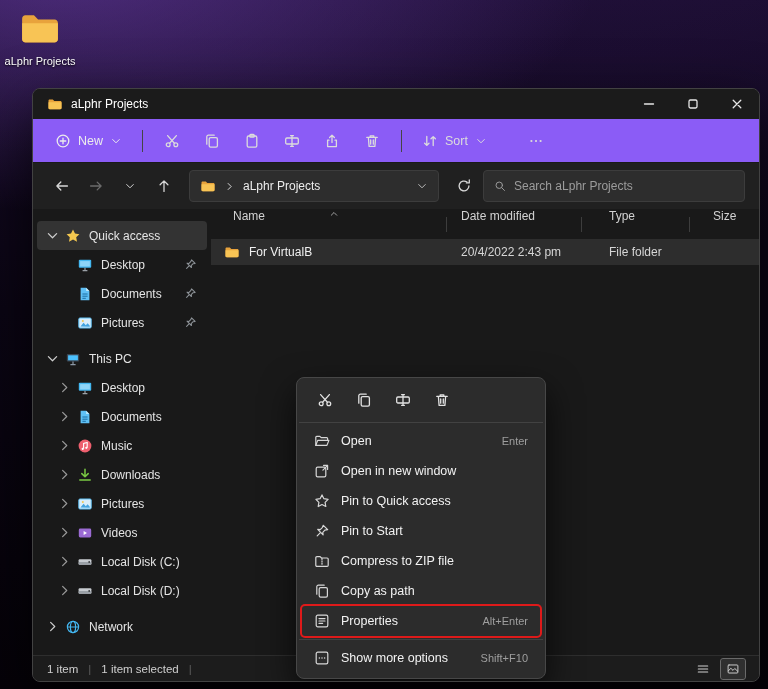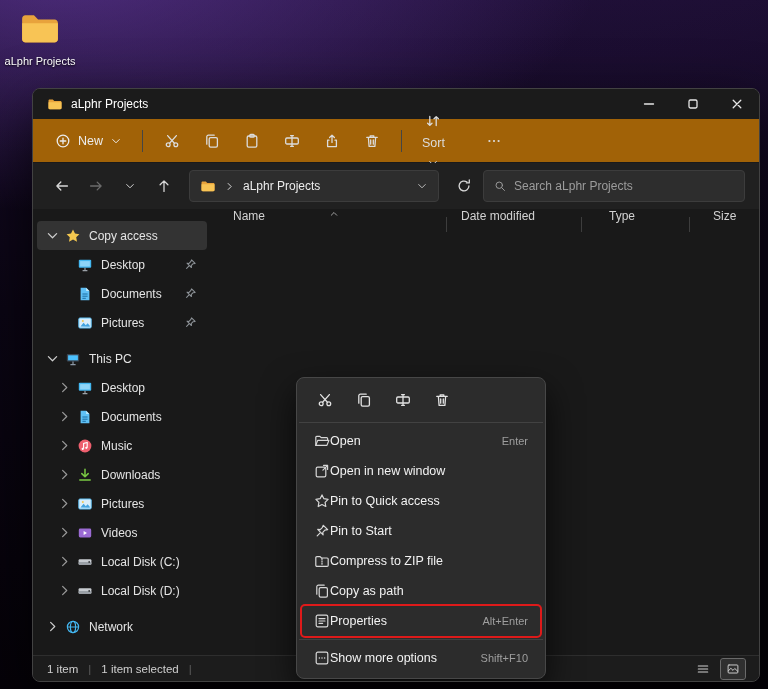--- a/index.html
+++ b/index.html
@@ -31,23 +31,23 @@
     position:absolute; left:32px; top:88px; width:728px; height:594px;
     background:#1c1c1c; border:1px solid #424242; border-radius:8px;
     box-shadow:0 22px 60px rgba(0,0,0,.75);
     display:flex; flex-direction:column; overflow:hidden;
   }
   .titlebar { height:30px; flex:none; display:flex; align-items:center; background:#1b1b1b; padding-left:14px; gap:8px; }
   .titlebar .title { font-size:12px; color:#fff; }
   .caption { margin-left:auto; display:flex; height:100%; }
   .cap-btn { width:44px; height:100%; display:flex; align-items:center; justify-content:center; color:#e6e6e6; }
 
-  .commandbar { height:44px; flex:none; display:flex; align-items:center; background:#a16207; padding:0 12px; gap:2px; border-bottom:1px solid #1a1a1a; }
+  .commandbar { height:44px; flex:none; display:flex; align-items:center; background:#8b5cf6; padding:0 12px; gap:2px; border-bottom:1px solid #1a1a1a; }
   .new-btn { display:flex; align-items:center; gap:7px; height:32px; padding:0 10px; border-radius:4px; color:#ececec; font-size:12.5px; }
-  .tbtn { width:38px; height:32px; display:flex; align-items:center; justify-content:center; border-radius:4px; color:#dcdcdc;flex-direction:column; }
+  .tbtn { width:38px; height:32px; display:flex; align-items:center; justify-content:center; border-radius:4px; color:#dcdcdc; }
   .tbtn.wide { width:auto; padding:0 10px; gap:7px; font-size:12.5px; }
   .vsep { width:1px; height:22px; background:#454545; margin:0 8px; }
   .more-gap { margin-left:18px; }
 
   .addressrow { height:46px; flex:none; display:flex; align-items:center; background:#202020; padding:0 14px; gap:4px; }
   .navbtn { width:30px; height:28px; display:flex; align-items:center; justify-content:center; color:#d6d6d6; border-radius:4px; }
   .dim { color:#6b6b6b; }
   .crumb { flex:1; height:32px; margin:0 6px; background:#2d2d2d; border:1px solid #3c3c3c; border-radius:4px;
            display:flex; align-items:center; padding:0 10px; gap:8px; font-size:12px; color:#ececec; }
   .crumb .tail { margin-left:auto; color:#bdbdbd; }
@@ -90,21 +90,21 @@
   .ftype { width:104px; color:#d6d6d6; }
 
   
   .ctx { position:absolute; left:263px; top:168px; width:250px; background:#2c2c2c; border:1px solid #474747;
          border-radius:8px; box-shadow:0 14px 34px rgba(0,0,0,.7); padding:5px 0; z-index:5; }
   .ctx-quick { height:36px; display:flex; align-items:center; gap:21px; padding:0 19px; }
   .qbtn { width:18px; height:18px; color:#e2e2e2; }
   .ctx-sep { height:1px; background:#424242; margin:3px 2px; }
   .mi { height:30px; display:flex; align-items:center; padding:0 12px; margin:0 5px; border-radius:3px; }
   .mi .mic { width:16px; height:16px; color:#d8d8d8; flex:none; }
-  .mi .mlbl { font-size:12.5px; color:#f2f2f2; white-space:nowrap; }
+  .mi .mlbl { margin-left:11px; font-size:12.5px; color:#f2f2f2; white-space:nowrap; }
   .mi .msc { margin-left:auto; font-size:11px; color:#9f9f9f; }
   .mi.hl { box-shadow:0 0 0 2px #de1a1a; }
 
   
   .statusbar { height:26px; flex:none; display:flex; align-items:center; background:#1c1c1c; border-top:1px solid #2e2e2e;
                padding:0 14px; gap:10px; font-size:11.5px; color:#cfcfcf; }
   .sbsep { color:#5d5d5d; }
   .sbright { margin-left:auto; display:flex; gap:6px; }
   .sbtn { width:24px; height:20px; display:flex; align-items:center; justify-content:center; color:#cfcfcf; }
   .sbtn .icw { width:14px; height:14px; }
@@ -317,21 +317,21 @@
     <div class="sidebar">
       <div class="si selected">
         <span class="chev"><svg viewBox="0 0 16 16" fill="none" stroke="currentColor" stroke-width="1.3" stroke-linecap="round" stroke-linejoin="round">
               <path d="M3.6 6 8 10.4 12.4 6"></path>
             </svg></span>
         <span class="icw fico">
             <svg viewBox="0 0 16 16">
               <path d="M8 1.6l2 4 4.4.6-3.2 3.1.8 4.4L8 11.6l-4 2.1.8-4.4L1.6 6.2 6 5.6z" fill="#f3c74f"></path>
             </svg>
           </span>
-        <span class="lbl">Copy access</span>
+        <span class="lbl">Quick access</span>
       </div>
       <div class="si qa-child">
         <span class="icw fico">
             <svg viewBox="0 0 16 16">
               <rect x="1.8" y="2.8" width="12.4" height="8" rx="1" fill="#43b7f1"></rect>
               <rect x="3.1" y="4.1" width="9.8" height="5.4" fill="#8ed4f8"></rect>
               <path d="M5.6 13.7h4.8M8 10.8v2.9" stroke="#9aa0a6" stroke-width="1.2" fill="none"></path>
             </svg>
           </span>
         <span class="lbl">Desktop</span>
@@ -513,20 +513,31 @@
         <span class="sort-caret"><svg viewBox="0 0 16 16" fill="none" stroke="currentColor" stroke-width="1.3" stroke-linecap="round" stroke-linejoin="round">
               <path d="M3.6 10 8 5.6 12.4 10"></path>
             </svg></span>
         <div class="col c-name">Name</div>
         <div class="col c-date">Date modified</div>
         <div class="col c-type">Type</div>
         <div class="col c-size">Size</div>
         <div class="hsep s1"></div>
         <div class="hsep s2"></div>
         <div class="hsep s3"></div>
+      </div>
+      <div class="filerow">
+        <span class="icw fold">
+            <svg viewBox="0 0 16 16">
+              <path d="M1.5 4.6c0-.7.5-1.2 1.2-1.2h3.1l1.5 1.5h6c.7 0 1.2.5 1.2 1.2v6c0 .7-.5 1.2-1.2 1.2H2.7c-.7 0-1.2-.5-1.2-1.2z" fill="#e8a33c"></path>
+              <path d="M1.5 6.3h13v5.7c0 .7-.5 1.2-1.2 1.2H2.7c-.7 0-1.2-.5-1.2-1.2z" fill="#f8c455"></path>
+            </svg>
+          </span>
+        <span class="fname">For VirtualB</span>
+        <span class="fdate">20/4/2022 2:43 pm</span>
+        <span class="ftype">File folder</span>
       </div>
     </div>
 
     <div class="ctx" style="position:absolute;">
       <div class="ctx-quick">
         <button class="qbtn"><span class="icw"><svg viewBox="0 0 16 16" fill="none" stroke="currentColor" stroke-width="1.3" stroke-linecap="round" stroke-linejoin="round">
                 <circle cx="4.2" cy="11.8" r="1.9"></circle>
                 <circle cx="11.8" cy="11.8" r="1.9"></circle>
                 <path d="M5.6 10.3 12.4 2.6M10.4 10.3 3.6 2.6"></path>
               </svg></span></button>

